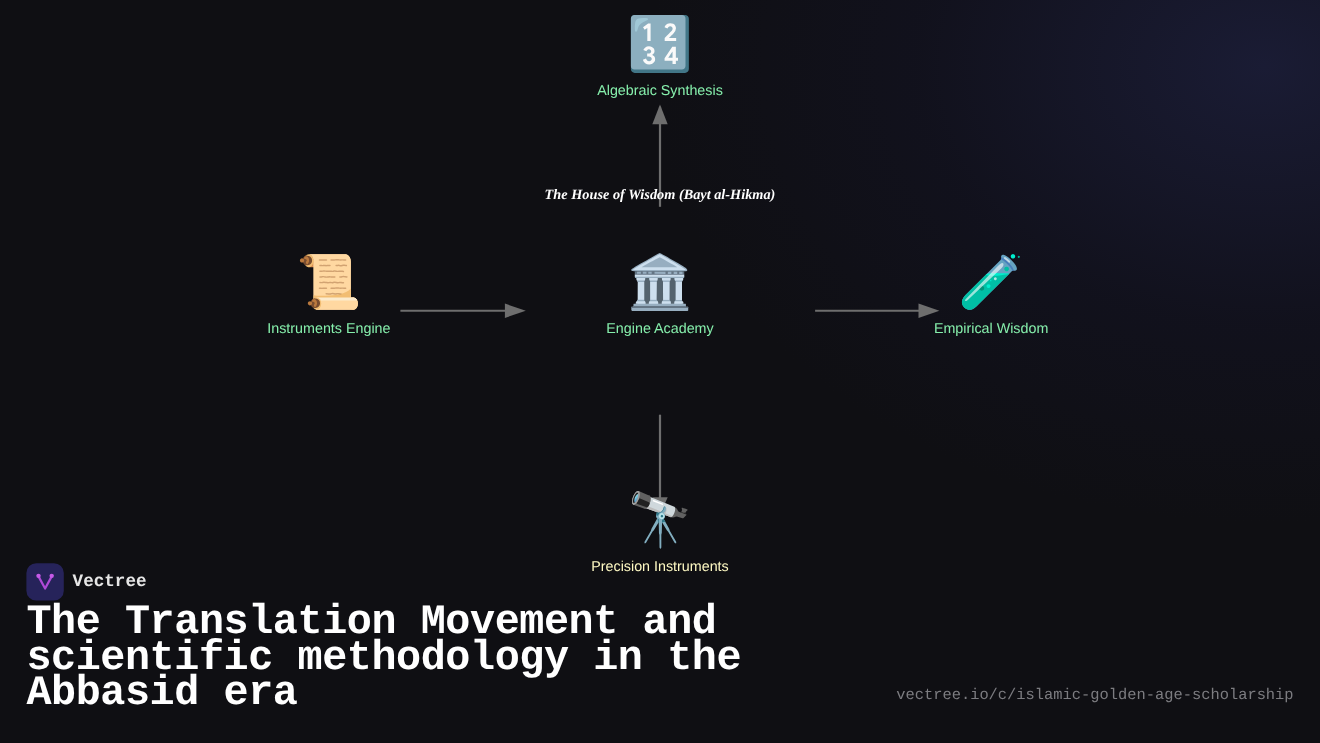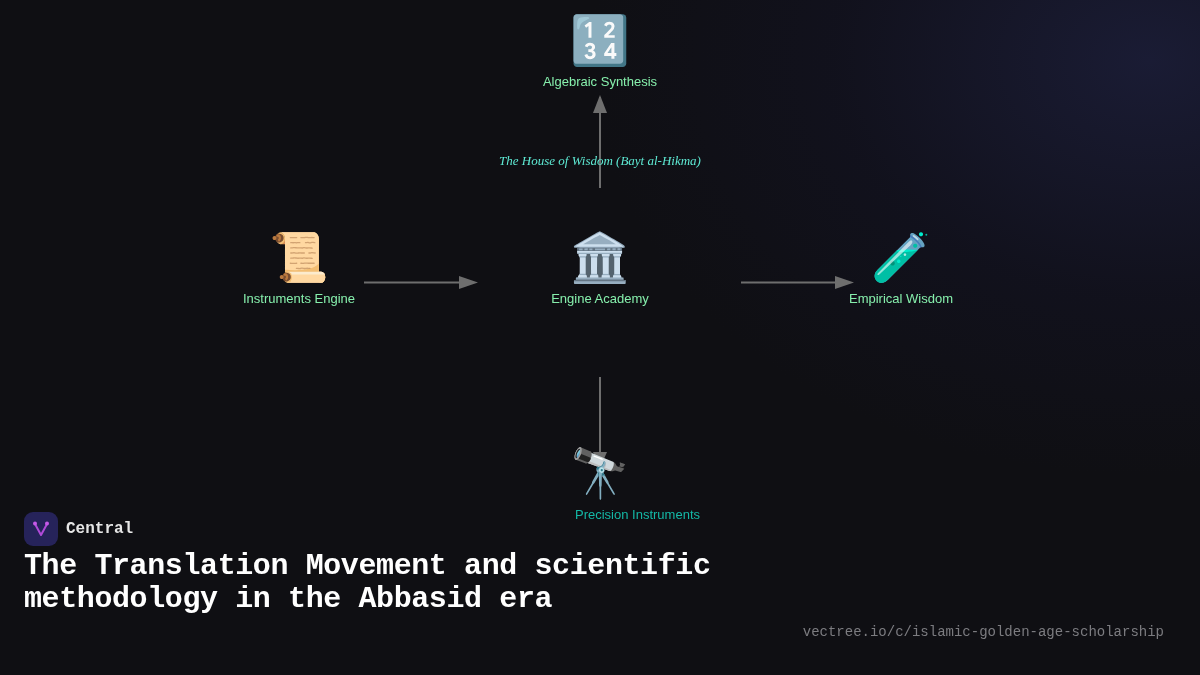--- a/index.html
+++ b/index.html
@@ -19,44 +19,44 @@
       position: absolute; width: 200px; margin-left: -100px;
       text-align: center;
     }
     .node .icon {
       display: block; font-size: 48px; line-height: 56px; height: 56px;
       font-family: "DejaVu Sans", sans-serif;
     }
     .node .label {
       display: block; color: #86efac; font-size: 13px; margin-top: 6px;
     }
-    .node.dim .label { color: #14b8a6; text-align: right; }
+    .node.dim .label { color: #fef9c3; }
     .caption {
-      position: absolute; left: 600px; top: 153px; transform: translateX(-50%);
-      color: #5eead4; font-family: "Liberation Serif", serif; font-style: italic;
-      font-size: 13px; white-space: nowrap;
+      position: absolute; left: 600px; top: 169px; transform: translateX(-50%);
+      color: #ffffff; font-family: "Liberation Serif", serif; font-style: italic;
+      font-size: 13px; white-space: nowrap; font-weight: bold;
     }
     .brand {
       position: absolute; left: 24px; top: 512px; display: flex; align-items: center;
     }
     .brand-logo {
       width: 34px; height: 34px; border-radius: 9px; background: #26235a;
       display: flex; align-items: center; justify-content: center;
     }
     .brand-name {
       margin-left: 8px; color: #e6e6e6; font-weight: bold; font-size: 16px;
       font-family: "Liberation Mono", monospace;
     }
     .title {
       position: absolute; left: 24px; top: 550px; width: 700px; margin: 0;
       color: #ffffff; font-family: "Liberation Mono", monospace; font-weight: bold;
-      font-size: 30px; line-height: 32.5px; letter-spacing: -0.4px;
+      font-size: 38px; line-height: 32.5px; letter-spacing: -0.4px;
     }
     .url {
-      position: absolute; right: 36px; top: 624px; color: #7c7c80;
+      position: absolute; right: 24px; top: 624px; color: #7c7c80;
       font-family: "Liberation Mono", monospace; font-size: 14px;
     }
   </style>
 </head>
 <body>
 
 <div class="bg-glow"></div>
 
 <svg class="edges" width="1200" height="675">
   <defs>
@@ -106,18 +106,18 @@
 </div>
 
 <div class="brand">
   <div class="brand-logo">
     <svg width="20" height="20" viewBox="0 0 20 20">
       <path d="M4 5 L10 16 L16 5" stroke="#b04ad8" stroke-width="2" fill="none" stroke-linecap="round" stroke-linejoin="round"></path>
       <circle cx="4" cy="4.5" r="2" fill="#c65ae8"></circle>
       <circle cx="16" cy="4.5" r="2" fill="#c65ae8"></circle>
     </svg>
   </div>
-  <span class="brand-name">Central</span>
+  <span class="brand-name">Vectree</span>
 </div>
 
 <h1 class="title">The Translation Movement and scientific methodology in the Abbasid era</h1>
 
 <div class="url">vectree.io/c/islamic-golden-age-scholarship</div>
 
 </body></html>

